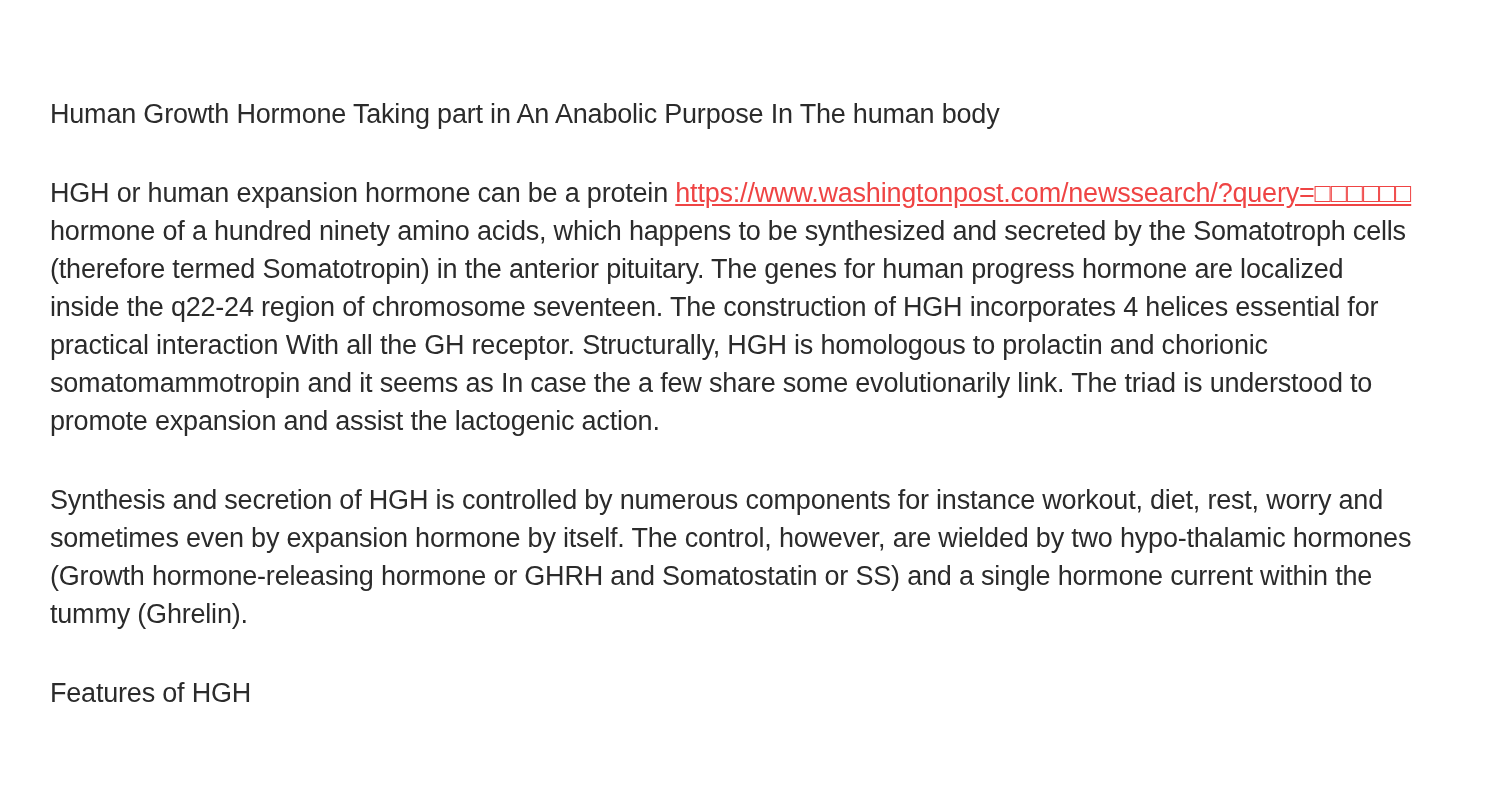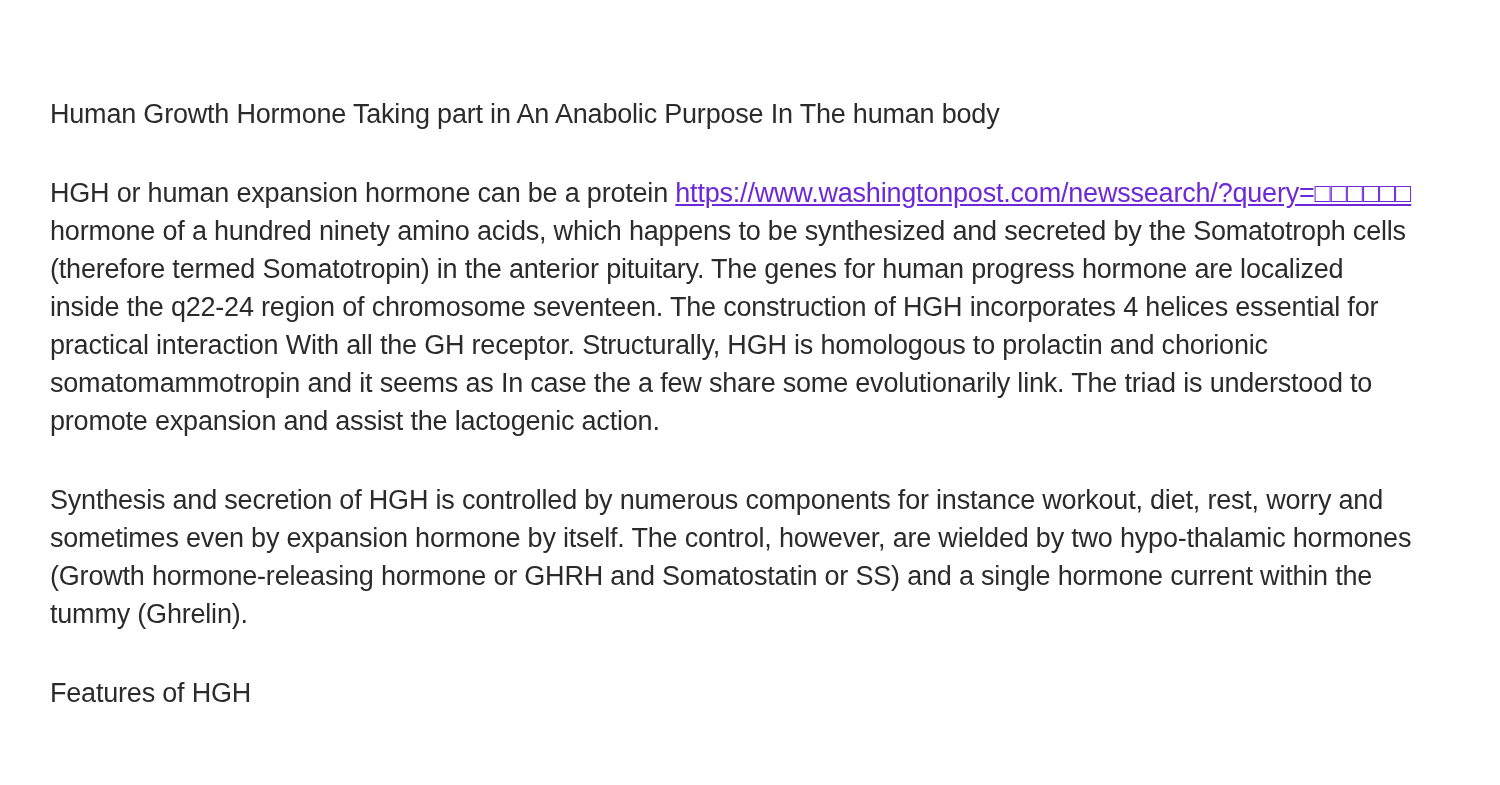--- a/index.html
+++ b/index.html
@@ -26,21 +26,21 @@
     margin: 0 0 41px 0;
     font-size: 27px;
     font-weight: 400;
     line-height: 38px;
   }
   h1.doc-block, h2.doc-block {
     
     font-weight: 400;
   }
   a.doc-link {
-    color: #6d28d9;
+    color: #ef4444;
     text-decoration: underline;
     word-break: break-all; 
     cursor: pointer;
   }
 </style>
 </head>
 <body>
 
 <div class="doc-page">
 

